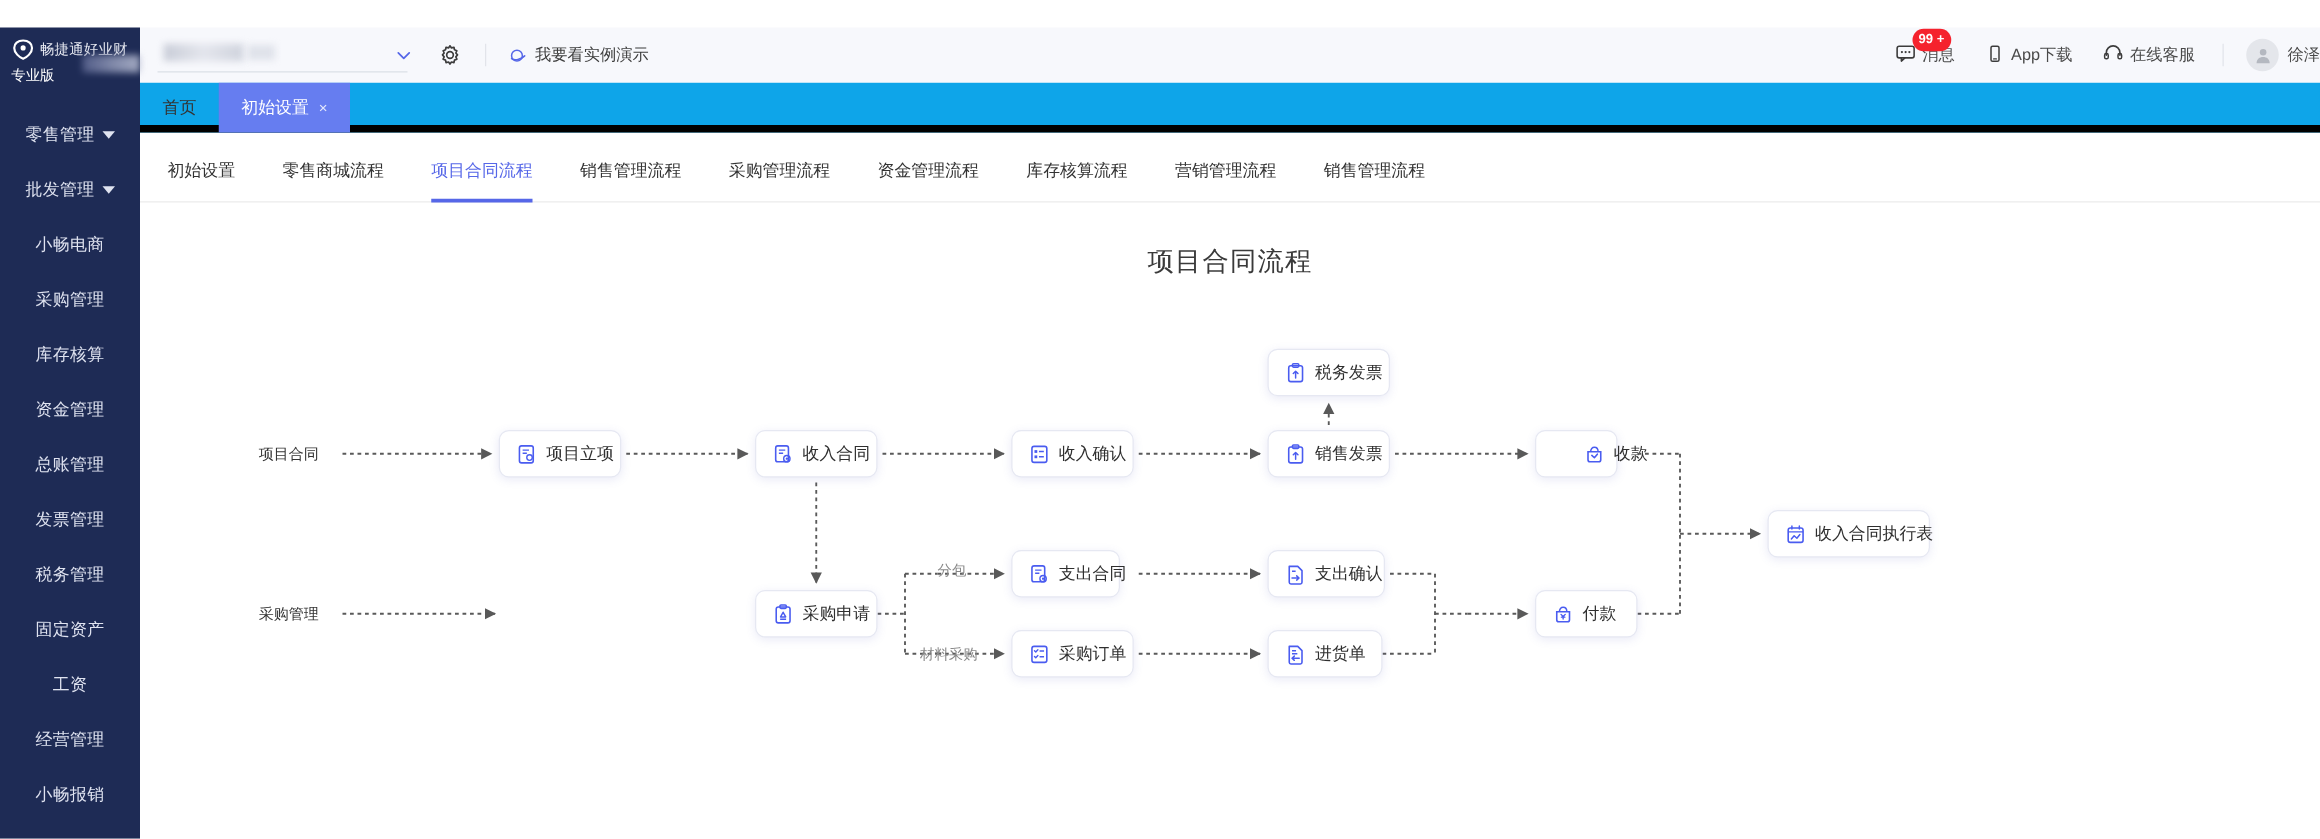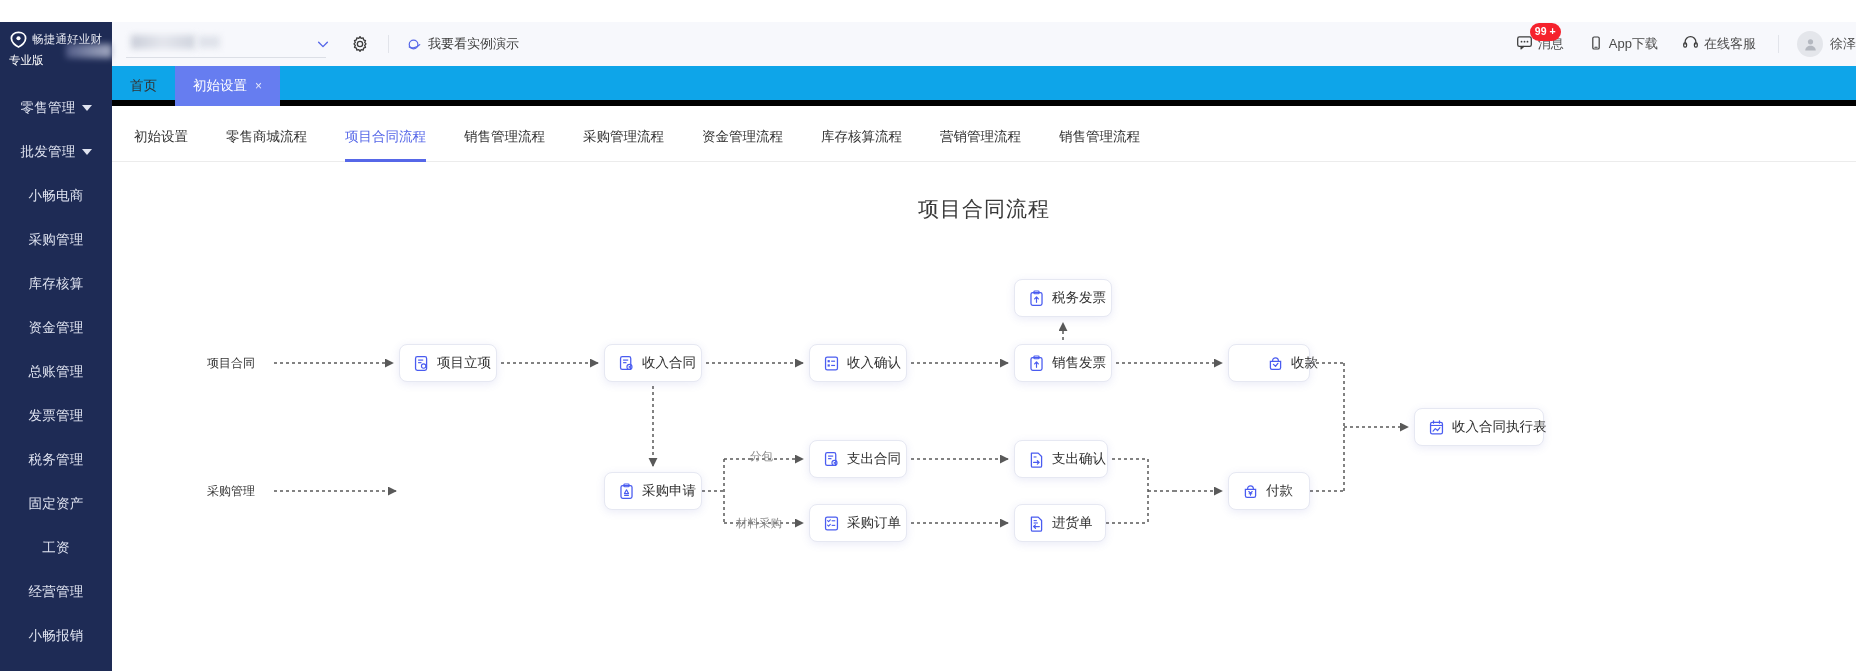--- a/index.html
+++ b/index.html
@@ -387,21 +387,21 @@
         <span>税务发票</span>
       </div>
       <div class="node" style="left: 902px; top: 232px; width: 98px;">
         <span class="ic"><svg viewBox="0 0 20 20" width="17" height="17">
             <rect x="3.5" y="3" width="13" height="15" rx="2" fill="none" stroke="#4a5cf0" stroke-width="1.5"></rect>
             <rect x="7" y="1.2" width="6" height="3.2" rx="1" fill="none" stroke="#4a5cf0" stroke-width="1.4"></rect>
             <path d="M10 14.5 V8.4 M7.8 10.4 L10 8.2 L12.2 10.4" fill="none" stroke="#4a5cf0" stroke-width="1.4" stroke-linecap="round" stroke-linejoin="round"></path>
           </svg></span>
         <span>销售发票</span>
       </div>
-      <div class="node" style="left: 1116px; top: 232px; width: 82px; padding-left: 38px;">
+      <div class="node" style="left: 1116px; top: 232px; width: 66px; padding-left: 38px;">
         <span class="ic"><svg viewBox="0 0 20 20" width="17" height="17">
             <path d="M4 7.5 h12 v7.5 a2 2 0 0 1 -2 2 h-8 a2 2 0 0 1 -2 -2 z" fill="none" stroke="#4a5cf0" stroke-width="1.5"></path>
             <path d="M6.5 7.5 C6.5 4.8 8 3.3 10 3.3 C12 3.3 13.5 4.8 13.5 7.5" fill="none" stroke="#4a5cf0" stroke-width="1.4"></path>
             <path d="M7.6 11 L10 13.2 L12.8 9.8" fill="none" stroke="#4a5cf0" stroke-width="1.5" stroke-linecap="round" stroke-linejoin="round"></path>
           </svg></span>
         <span>收款</span>
       </div>
       <div class="node" style="left: 1302px; top: 296px; width: 130px; justify-content: space-between;">
         <span class="ic"><svg viewBox="0 0 20 20" width="17" height="17">
             <rect x="3" y="4" width="14" height="13.5" rx="2" fill="none" stroke="#4a5cf0" stroke-width="1.5"></rect>
@@ -414,21 +414,21 @@
       </div>
       <div class="node" style="left: 492px; top: 360px; width: 98px;">
         <span class="ic"><svg viewBox="0 0 20 20" width="17" height="17">
             <rect x="3.5" y="3" width="13" height="15" rx="2" fill="none" stroke="#4a5cf0" stroke-width="1.5"></rect>
             <rect x="7" y="1.2" width="6" height="3.2" rx="1" fill="none" stroke="#4a5cf0" stroke-width="1.4"></rect>
             <path d="M10 8 L12.4 12.4 H7.6 Z" fill="none" stroke="#4a5cf0" stroke-width="1.4" stroke-linejoin="round"></path>
             <line x1="7.2" y1="14.6" x2="12.8" y2="14.6" stroke="#4a5cf0" stroke-width="1.4"></line>
           </svg></span>
         <span>采购申请</span>
       </div>
-      <div class="node" style="left: 697px; top: 328px; width: 98px;">
+      <div class="node" style="left: 697px; top: 328px; width: 87px;">
         <span class="ic"><svg viewBox="0 0 20 20" width="17" height="17">
             <rect x="3" y="2" width="12" height="15" rx="2" fill="none" stroke="#4a5cf0" stroke-width="1.5"></rect>
             <line x1="6" y1="6" x2="12" y2="6" stroke="#4a5cf0" stroke-width="1.4"></line>
             <line x1="6" y1="9" x2="10" y2="9" stroke="#4a5cf0" stroke-width="1.4"></line>
             <circle cx="13.5" cy="14" r="3" fill="none" stroke="#4a5cf0" stroke-width="1.3"></circle>
             <circle cx="13.5" cy="14" r="1.1" fill="#4a5cf0"></circle>
           </svg></span>
         <span>支出合同</span>
       </div>
       <div class="node" style="left: 902px; top: 328px; width: 94px;">

